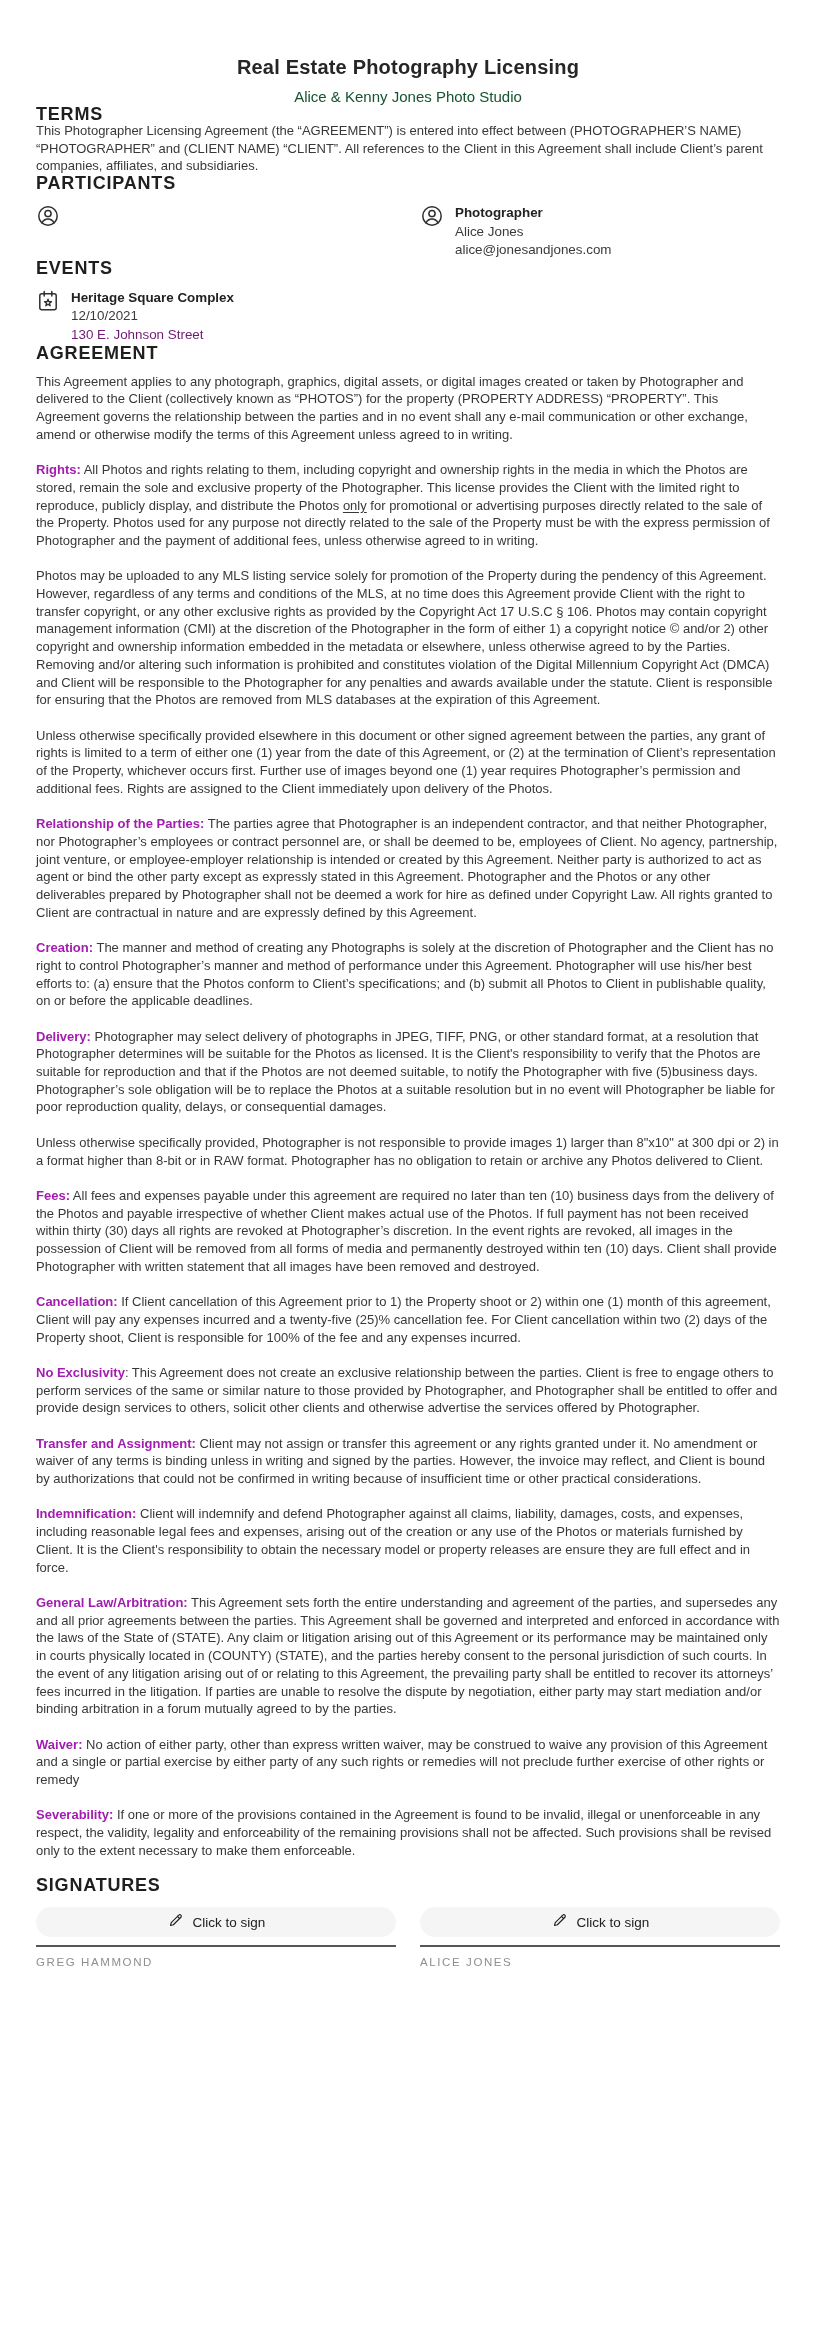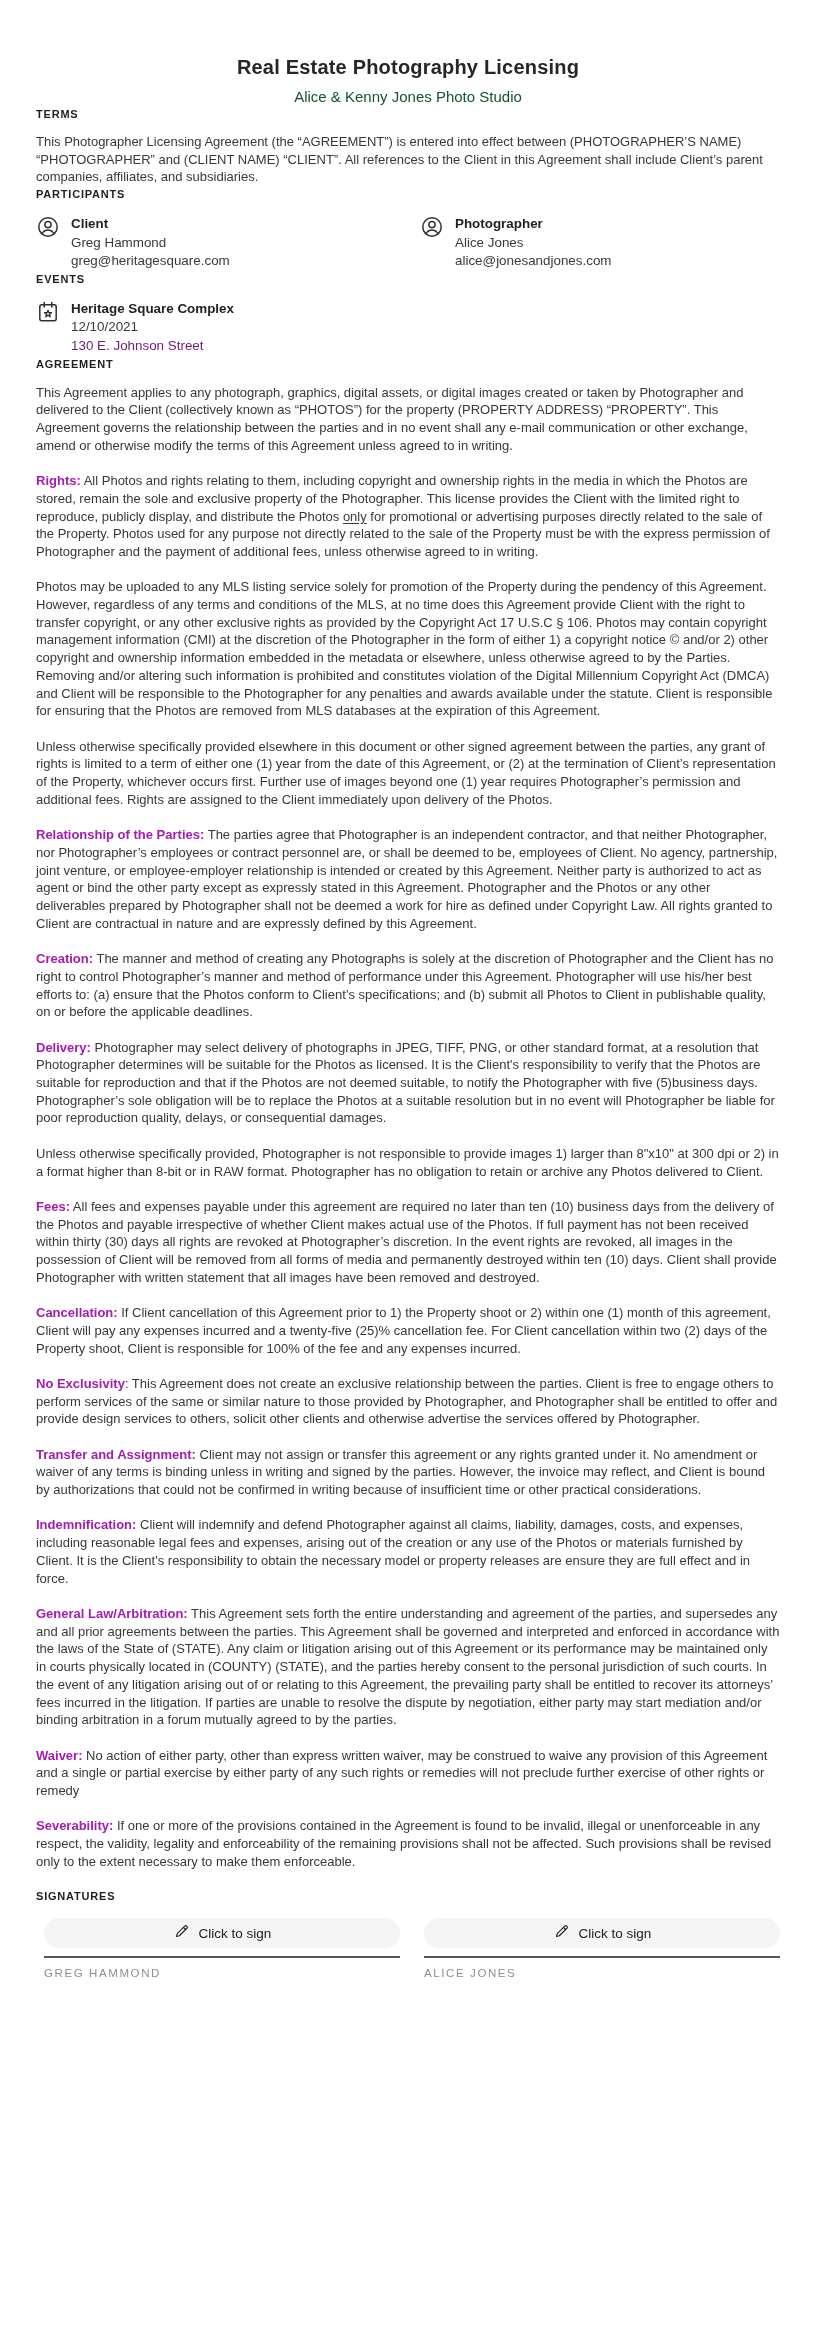--- a/index.html
+++ b/index.html
@@ -24,58 +24,58 @@
   }
   .doc-subtitle {
     margin-top: 10px;
     font-size: 15px;
     line-height: 18px;
     text-align: center;
     color: #14532d;
   }
   h2.section-heading {
     margin: 0;
-    font-size: 11px;
+    font-size: 18px;
     line-height: 16px;
     font-weight: 700;
     letter-spacing: 0.8px;
     color: #1f1f1f;
   }
   .mt-terms        { margin-top: 34px; }
   .mt-participants { margin-top: 30px; }
   .mt-events       { margin-top: 50px; }
   .mt-agreement    { margin-top: 50px; }
   .mt-signatures   { margin-top: 28px; }
 
   .para {
     margin: 0;
     font-size: 13px;
     line-height: 17.7px;
     color: #383838;
   }
-  .terms-body { margin-top: 11px; }
+  .terms-body { }
   .paras { margin-top: 12px; }
   .paras p.para { margin: 0 0 17.7px 0; }
   .para strong { color: #a21caf; }
   .para u { text-underline-offset: 2px; }
 
   .two-col {
     display: grid;
     grid-template-columns: 1fr 1fr;
     column-gap: 24px;
   }
   .cards-gap { margin-top: 13px; }
   .card { display: flex; gap: 11px; align-items: flex-start; }
   .icon-box { flex: 0 0 24px; height: 24px; color: #2f2f2f; }
   .card-text { font-size: 13.4px; line-height: 18.6px; }
   .card-title { font-weight: 700; color: #222222; }
   .card-line { color: #3a3a3a; }
   .card-line.muted { color: #701a75; }
 
-  .sig-grid { margin-top: 14px; margin-left: 8px; }
+  .sig-grid { margin-top: 14px; }
   .sign-btn {
     width: 100%;
     height: 30px;
     border: none;
     border-radius: 15px;
     background: #f5f5f5;
     display: flex;
     align-items: center;
     justify-content: center;
     gap: 9px;
@@ -111,25 +111,20 @@
   <h2 class="section-heading mt-participants">PARTICIPANTS</h2>
   <div class="two-col cards-gap">
     <div class="card">
       <span class="icon-box">
         <svg viewBox="0 0 24 24" width="24" height="24" fill="none" stroke="currentColor" stroke-width="1.5" stroke-linecap="round">
           <circle cx="12" cy="12" r="9.2"></circle>
           <circle cx="12" cy="9.6" r="3.1"></circle>
           <path d="M5.8 18.9c1.5-2.7 3.7-4 6.2-4s4.7 1.3 6.2 4"></path>
         </svg>
       </span>
-      <div class="card-text">
-        <div class="card-title">Client</div>
-        <div class="card-line">Greg Hammond</div>
-        <div class="card-line">greg@heritagesquare.com</div>
-      </div>
     </div>
     <div class="card">
       <span class="icon-box">
         <svg viewBox="0 0 24 24" width="24" height="24" fill="none" stroke="currentColor" stroke-width="1.5" stroke-linecap="round">
           <circle cx="12" cy="12" r="9.2"></circle>
           <circle cx="12" cy="9.6" r="3.1"></circle>
           <path d="M5.8 18.9c1.5-2.7 3.7-4 6.2-4s4.7 1.3 6.2 4"></path>
         </svg>
       </span>
       <div class="card-text">

